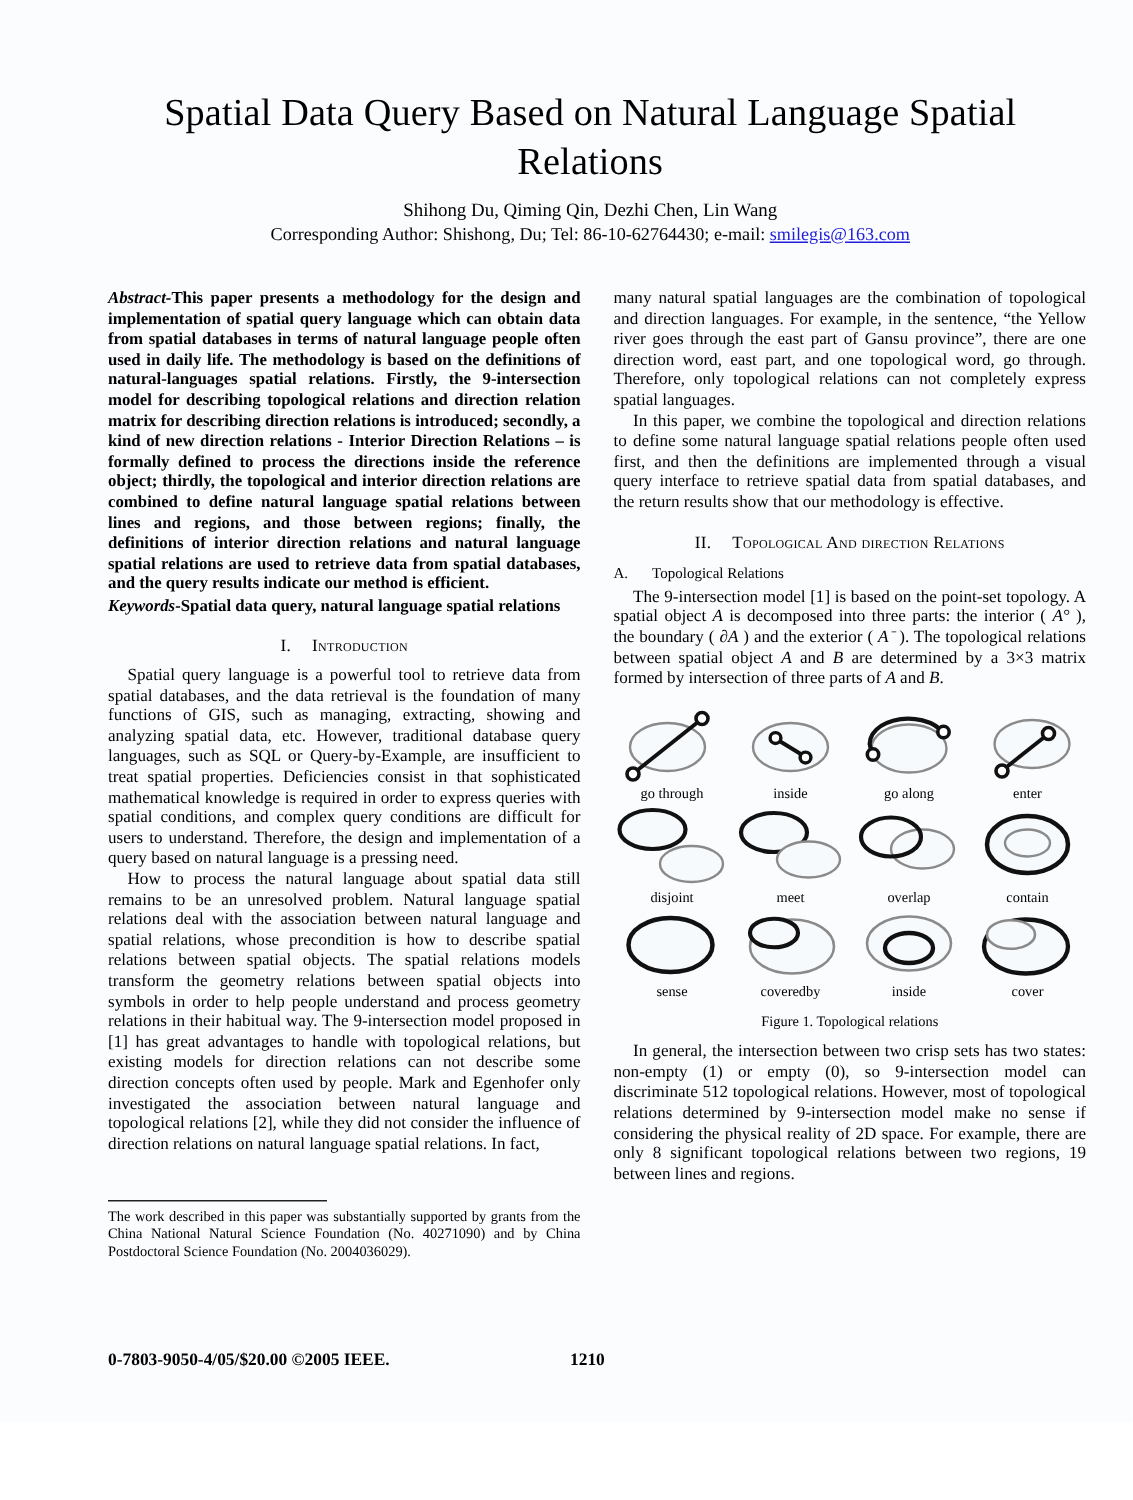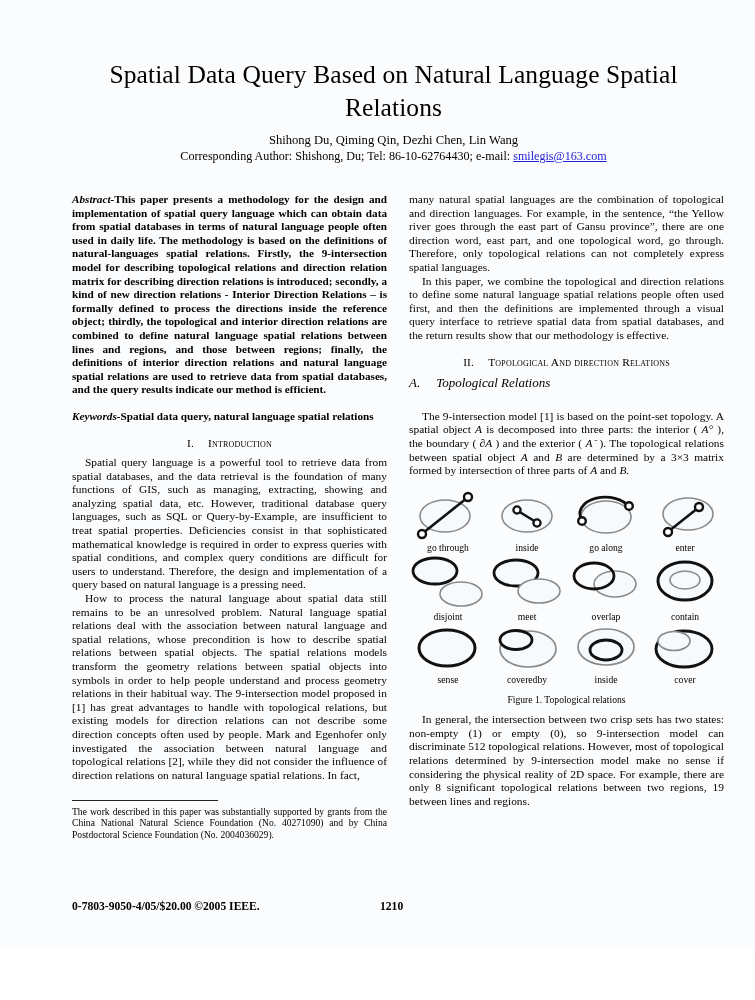--- a/index.html
+++ b/index.html
@@ -93,42 +93,41 @@
     text-indent: 0;
   }
   .abstract .lead {
     font-style: italic;
     font-weight: bold;
   }
   .keywords {
     font-weight: bold;
     font-size: 11.2px;
     line-height: 13.6px;
-    margin-top: 13px;
+    margin-top: 1px;
   }
   .keywords .lead {
     font-style: italic;
     font-weight: bold;
   }
   .section-head {
     text-align: center;
     margin: 13px 0 6px 0;
     font-size: 11.4px;
     font-variant: small-caps;
     letter-spacing: 0.2px;
   }
   .section-head .num {
     font-variant: normal;
     margin-right: 14px;
     margin-top: 15px;
   }
   .subsection-head {
-    font-style: italic;
-    font-size: 13px;
-    margin: 7px 0 20px 0;
+    font-size: 10px;
+    margin: 7px 0 2px 0;
   }
   .subsection-head .num {
     margin-right: 16px;
   }
   .mathvar {
     font-style: italic;
     font-family: "Liberation Serif", serif;
   }
 
   

